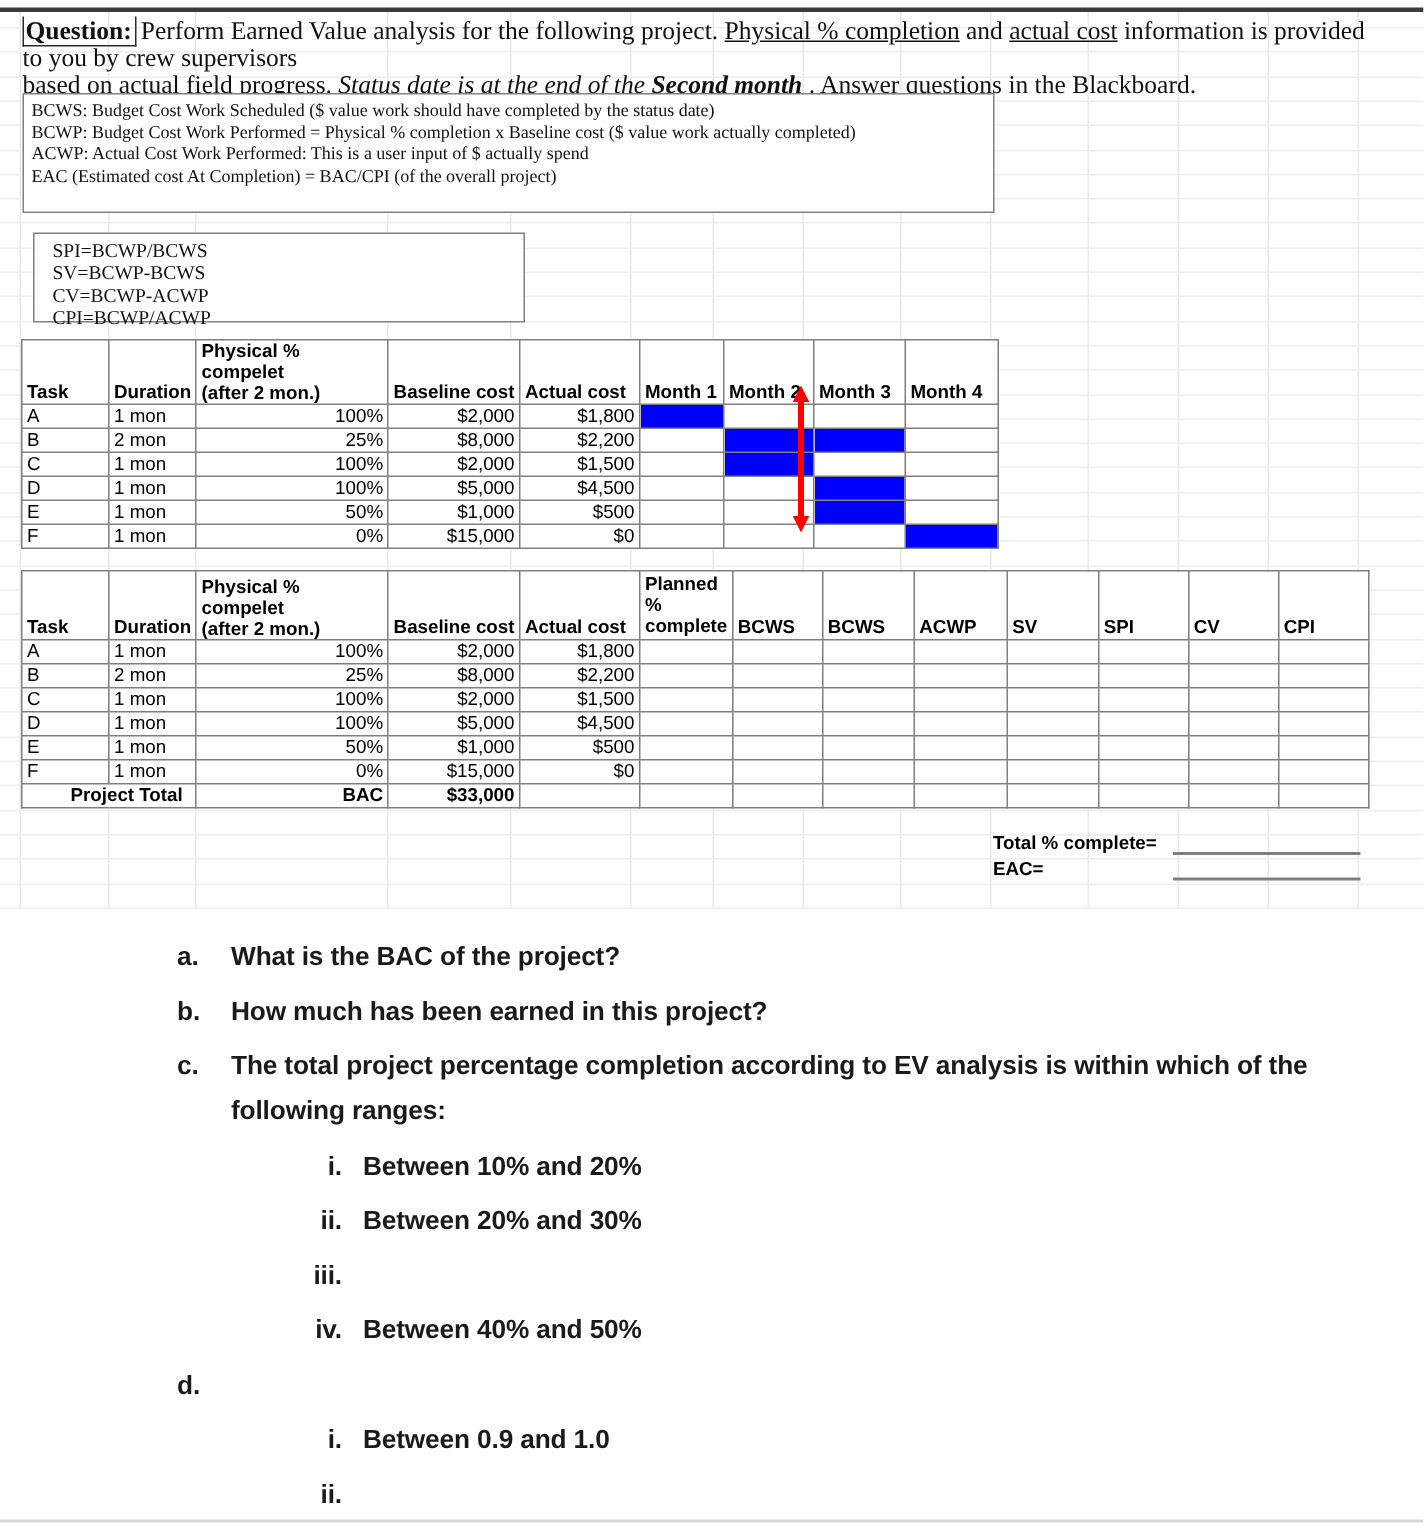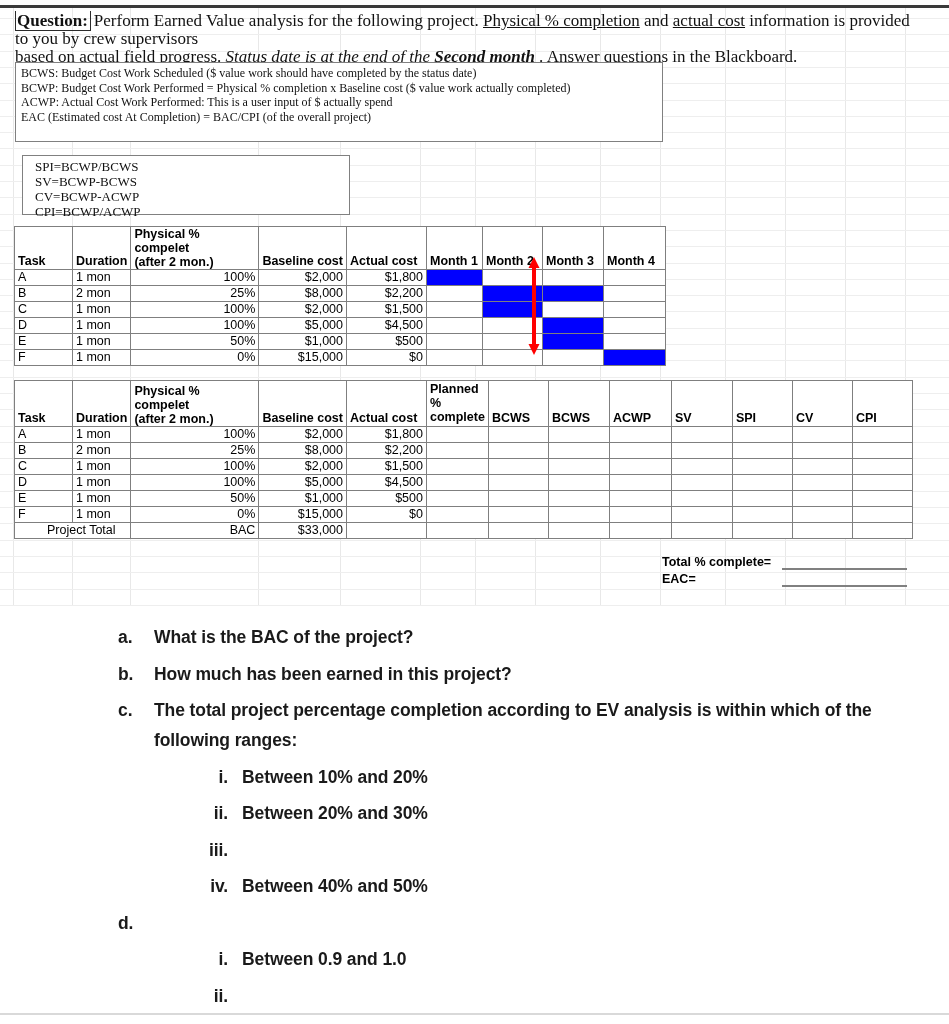--- a/index.html
+++ b/index.html
@@ -86,21 +86,21 @@
   table.xl .wrapcell{white-space:normal;line-height:14px;}
 
   
   #gantt-table{left:14px; top:226px;}
   #gantt-table th.monthcol{font-weight:bold;}
   #gantt-table td.cell{padding:0;}
   #gantt-table td.bar{background:#0000ff;padding:0;}
 
   
   #ev-table{left:14px; top:380px;}
-  #ev-table tr.total td{font-weight:normal;padding-left:32px;}
+  #ev-table tr.total td{font-weight:bold;padding-left:32px;}
 
   
   #status-arrow{
     position:absolute;
     left:527px; top:257px;
     width:14px; height:98px;
     pointer-events:none;
   }
 
   

